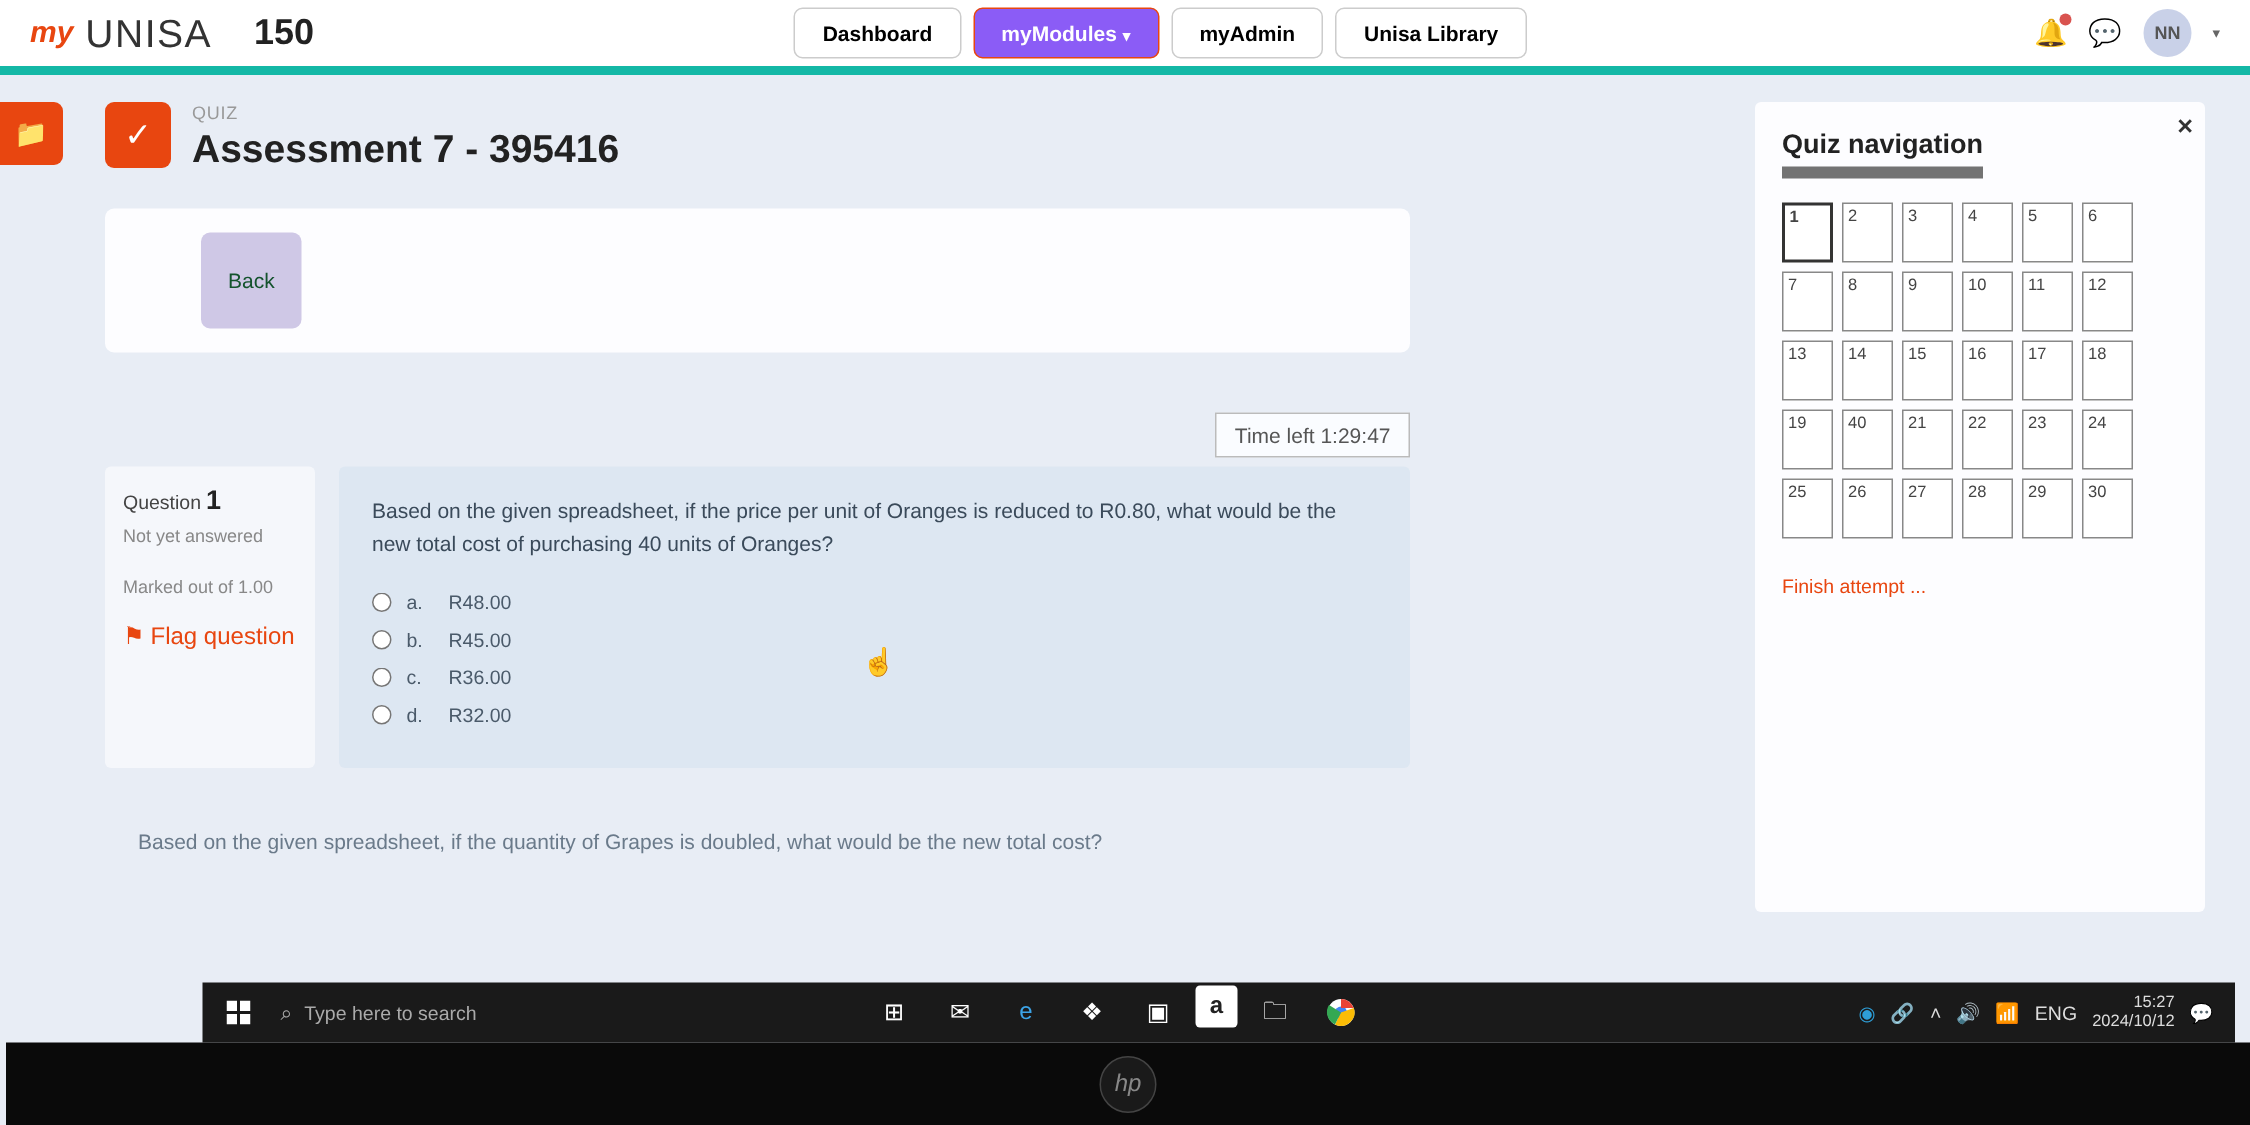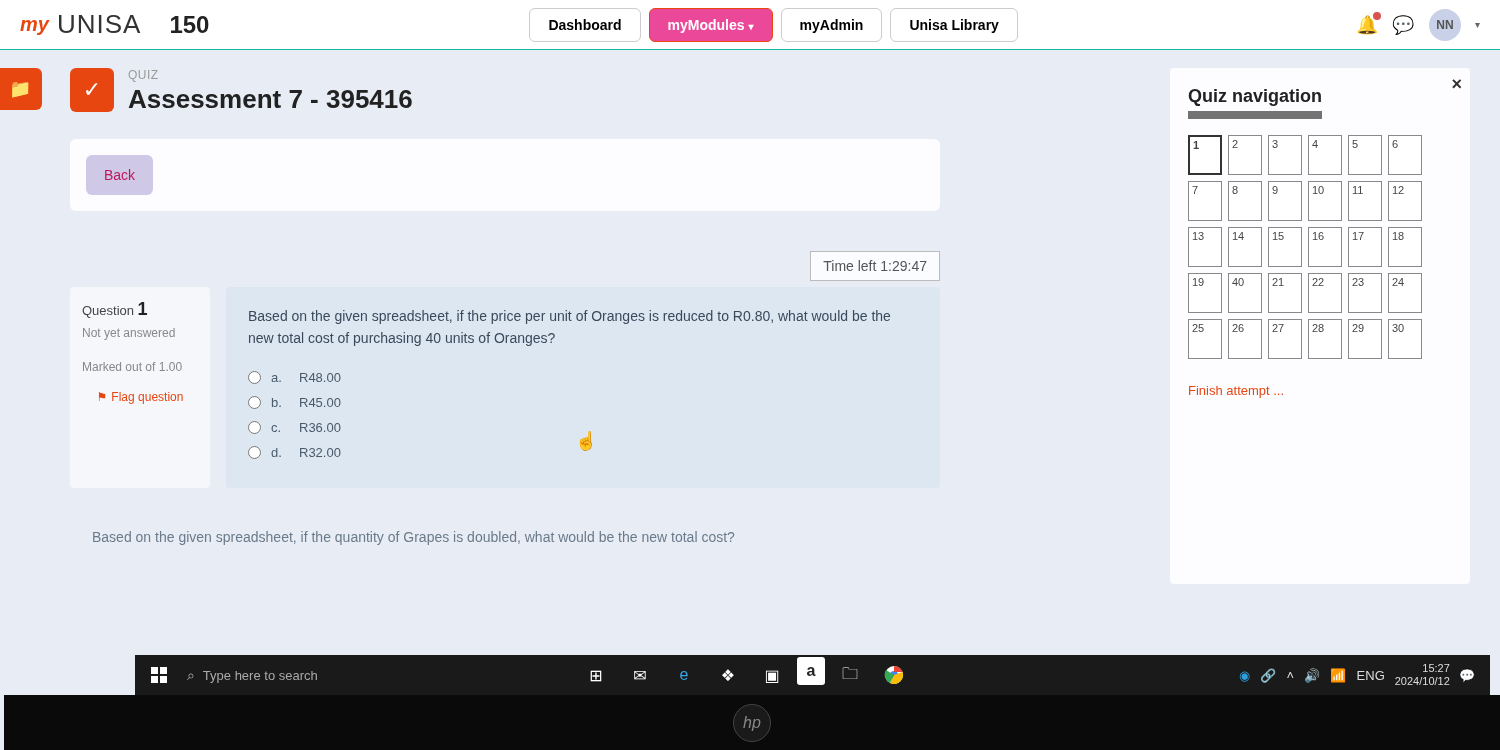--- a/index.html
+++ b/index.html
@@ -1,26 +1,26 @@
 <!DOCTYPE html>
 <html><head>
   <meta charset="utf-8">
   <style>
     * { margin: 0; padding: 0; box-sizing: border-box; font-family: Arial, Helvetica, sans-serif; }
     body { background: #e8edf5; color: #333; width: 1500px; height: 750px; overflow: hidden; position: relative; }
     
     
-    .header { background: #fff; height: 50px; display: flex; align-items: center; padding: 0 20px; border-bottom: 1px solid #14b8a6; }
+    .header { background: #fff; height: 50px; display: flex; align-items: center; padding: 0 20px; border-bottom: 6px solid #14b8a6; }
     .logo-area { display: flex; align-items: center; gap: 8px; margin-right: 40px; }
     .logo-my { font-style: italic; font-size: 20px; color: #e84610; font-weight: bold; }
     .logo-unisa { font-size: 26px; font-weight: 300; letter-spacing: 1px; color: #333; }
     .logo-150 { font-size: 24px; font-weight: bold; color: #222; margin-left: 20px; }
     .nav-btns { display: flex; gap: 8px; margin-left: 280px; }
     .nav-btn { padding: 8px 18px; border-radius: 6px; font-size: 14px; font-weight: 600; background: #fff; border: 1px solid #ccc; cursor: pointer; }
-    .nav-btn.active { background: #ec4899; color: #fff; border-color: #e84610; }
+    .nav-btn.active { background: #8b5cf6; color: #fff; border-color: #e84610; }
     .nav-btn .chev { margin-left: 4px; font-size: 10px; }
     .header-right { margin-left: auto; display: flex; align-items: center; gap: 14px; }
     .bell-icon, .chat-icon { font-size: 18px; color: #666; position: relative; }
     .bell-icon::after { content: ''; position: absolute; top: -2px; right: -2px; width: 8px; height: 8px; background: #d9534f; border-radius: 50%; }
     .avatar { width: 32px; height: 32px; border-radius: 50%; background: #c9d1e8; display: flex; align-items: center; justify-content: center; font-size: 12px; font-weight: 600; color: #555; }
     .avatar-chev { font-size: 10px; color: #666; }
     
     
     .page-wrap { display: flex; padding: 18px 30px 0 30px; gap: 20px; position: relative; }
     .main-col { flex: 1; max-width: 870px; margin-left: 40px; }
@@ -35,34 +35,34 @@
     .breadcrumb .bc-current { color: #666; }
     
     
     .title-row { display: flex; align-items: flex-start; gap: 14px; margin-bottom: 24px; }
     .title-icon { width: 44px; height: 44px; background: #e84610; border-radius: 6px; display: flex; align-items: center; justify-content: center; color: #fff; font-size: 22px; flex-shrink: 0; }
     .title-text .kicker { font-size: 12px; color: #999; text-transform: uppercase; letter-spacing: 0.5px; }
     .title-text h1 { font-size: 26px; font-weight: 700; color: #222; margin-top: 2px; }
     
     
     .back-bar { background: #fdfdff; border-radius: 6px; padding: 16px; margin-bottom: 40px; }
-    .back-btn { background: #cfc8e6; border: none; padding: 12px 18px; border-radius: 6px; font-size: 14px; color: #be185d; cursor: pointer; font-weight: 500; }
+    .back-btn { background: #cfc8e6; border: none; padding: 24px 18px; border-radius: 6px; font-size: 14px; color: #14532d; cursor: pointer; font-weight: 500; margin-left: 48px; }
     
     
     .timer-row { text-align: right; margin-bottom: 6px; }
     .timer-box { display: inline-block; border: 1px solid #bbb; padding: 6px 12px; font-size: 14px; color: #555; background: #fafcff; }
     
     
     .question-block { display: flex; gap: 16px; margin-bottom: 28px; }
     .q-info { width: 140px; background: #f5f7fb; border-radius: 4px; padding: 12px; font-size: 12px; color: #666; }
     .q-info .q-label { font-size: 13px; color: #444; }
     .q-info .q-num { font-size: 18px; font-weight: 700; color: #222; }
     .q-info .q-status { margin-top: 6px; color: #888; font-size: 12px; }
     .q-info .q-marks { margin-top: 20px; color: #888; font-size: 12px; }
-    .q-info .q-flag { margin-top: 16px; color: #e84610; font-size: 12px; cursor: pointer; text-align: center; }
+    .q-info .q-flag { margin-top: 16px; color: #e84610; font-size: 16px; cursor: pointer; }
     .q-info .q-flag .flag-icon { margin-right: 4px; }
     
     .q-body { flex: 1; background: #dde7f2; border-radius: 4px; padding: 18px 22px; }
     .q-text { font-size: 14px; color: #3a4a5a; line-height: 1.6; margin-bottom: 20px; }
     .q-options { }
     .q-option { display: flex; align-items: center; gap: 10px; margin-bottom: 10px; font-size: 13px; color: #4a5a6a; }
     .q-option input { cursor: pointer; }
     .q-option .opt-label { width: 18px; }
     
     .q-body2 { flex: 1; padding: 10px 22px 4px; }

